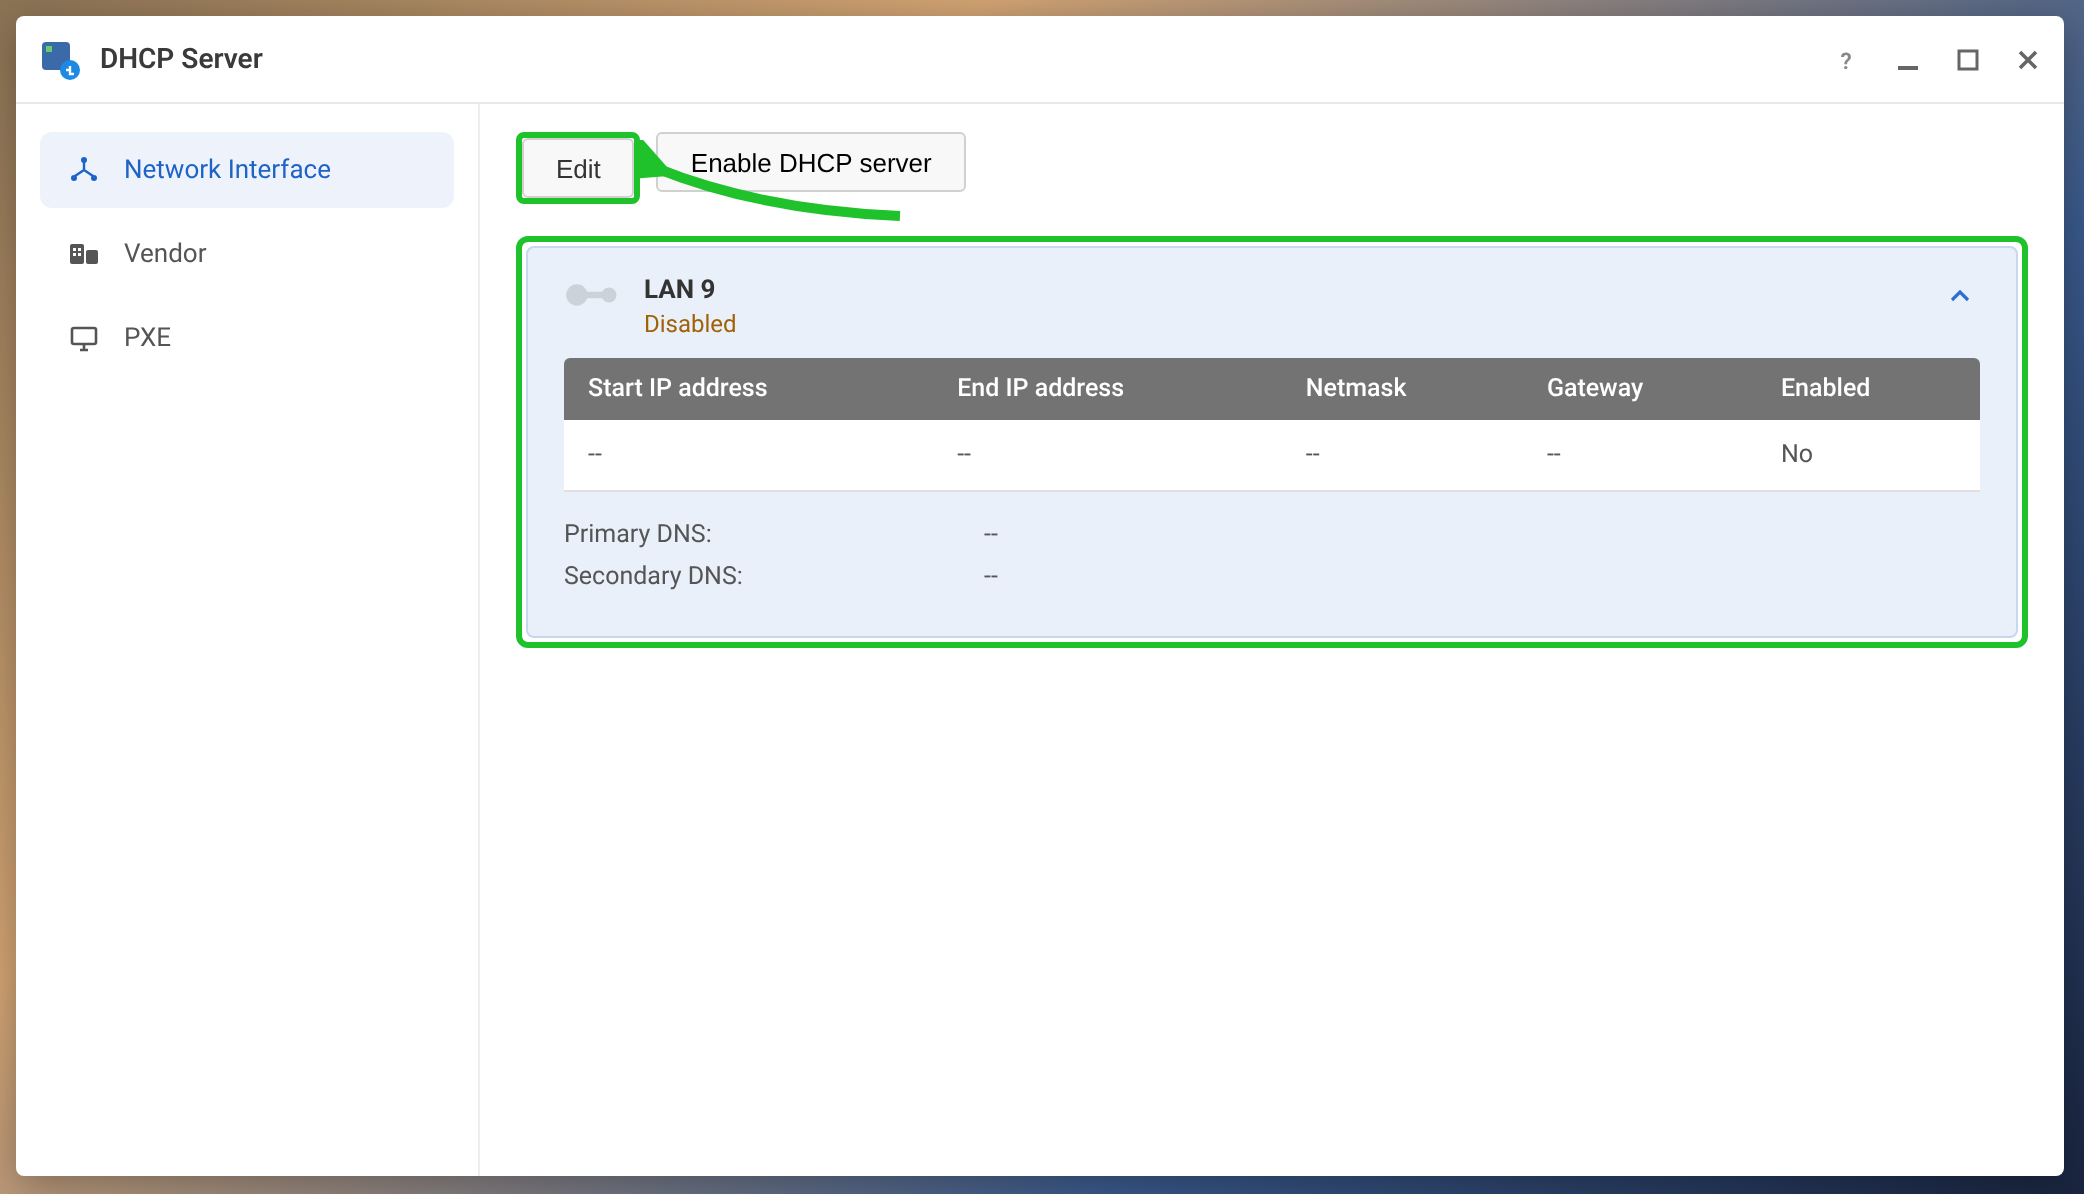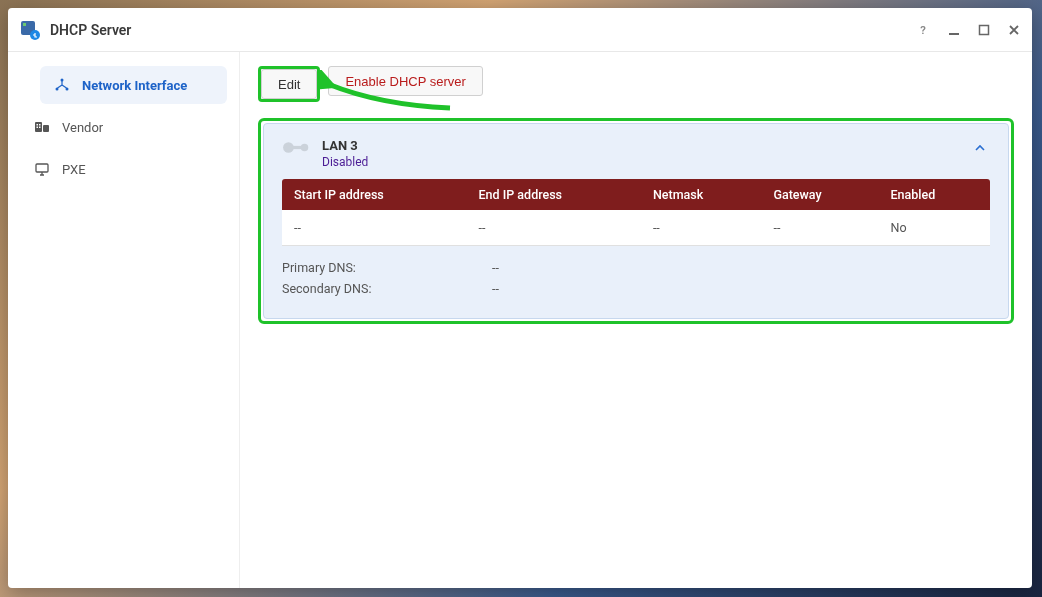--- a/index.html
+++ b/index.html
@@ -55,22 +55,21 @@
       height: 38px;
       padding: 0 14px;
       border-radius: 6px;
       color: #555;
       cursor: pointer;
       margin-bottom: 4px;
     }
     .sidebar-item.active {
       background: #eef3fb;
       color: #1e63c8;
-      font-weight: 700;
-      margin-left: 20px;
+      font-weight: 400;
     }
     .sidebar-item .icon { width: 16px; height: 16px; margin-right: 12px; display: inline-flex; }
     .content {
       flex: 1;
       padding: 14px 18px;
       position: relative;
     }
     .toolbar {
       display: flex;
       gap: 8px;
@@ -80,21 +79,21 @@
     .btn {
       height: 30px;
       padding: 0 16px;
       border: 1px solid #d0d0d0;
       background: #f8f8f8;
       border-radius: 3px;
       cursor: pointer;
       font-size: 13px;
       color: #333;
     }
-    .btn.disabled { color: #b91c1c; cursor: default; }
+    .btn.disabled { color: #000000; cursor: default; }
     .edit-highlight {
       border: 3px solid #1fc22a;
       border-radius: 4px;
       padding: 0;
       display: inline-block;
     }
     .edit-highlight .btn { border: 1px solid #d0d0d0; }
     .arrow {
       position: absolute;
       left: 62px;
@@ -112,30 +111,30 @@
       border-radius: 4px;
       padding: 14px 18px 16px 18px;
     }
     .panel-head {
       display: flex;
       align-items: flex-start;
       margin-bottom: 10px;
     }
     .plug-icon { width: 30px; margin-right: 10px; margin-top: 2px; color: #bfc5cc; }
     .panel-title { font-weight: 700; font-size: 13px; color: #333; }
-    .panel-sub { color: #4c1d95; font-size: 12px; margin-top: 2px; }
+    .panel-sub { color: #a16207; font-size: 12px; margin-top: 2px; }
     .panel-head .chevron { margin-left: auto; color: #2b6fd1; cursor: pointer; padding: 4px; }
     table.ip {
       width: 100%;
       border-collapse: collapse;
       font-size: 12.5px;
       margin-top: 6px;
     }
     table.ip thead th {
-      background: #7f1d1d;
+      background: #737373;
       color: #fff;
       font-weight: 500;
       text-align: left;
       padding: 8px 12px;
     }
     table.ip thead th:first-child { border-top-left-radius: 3px; }
     table.ip thead th:last-child { border-top-right-radius: 3px; }
     table.ip tbody td {
       background: #fff;
       padding: 10px 12px;
@@ -241,21 +240,21 @@
         <div class="panel">
           <div class="panel-head">
             <span class="plug-icon">
               <svg viewBox="0 0 28 14">
                   <circle cx="6" cy="7" r="5" fill="#cbd2da"></circle>
                   <circle cx="21" cy="7" r="3.5" fill="#cbd2da"></circle>
                   <rect x="8" y="5.5" width="12" height="3" fill="#cbd2da"></rect>
                 </svg>
             </span>
             <div>
-              <div class="panel-title">LAN 3</div>
+              <div class="panel-title">LAN 9</div>
               <div class="panel-sub">Disabled</div>
             </div>
             <span class="chevron">
               <svg width="12" height="12" viewBox="0 0 12 12">
                   <path d="M2 8 L6 4 L10 8" stroke="currentColor" stroke-width="1.6" fill="none"></path>
                 </svg>
             </span>
           </div>
 
           <table class="ip">

